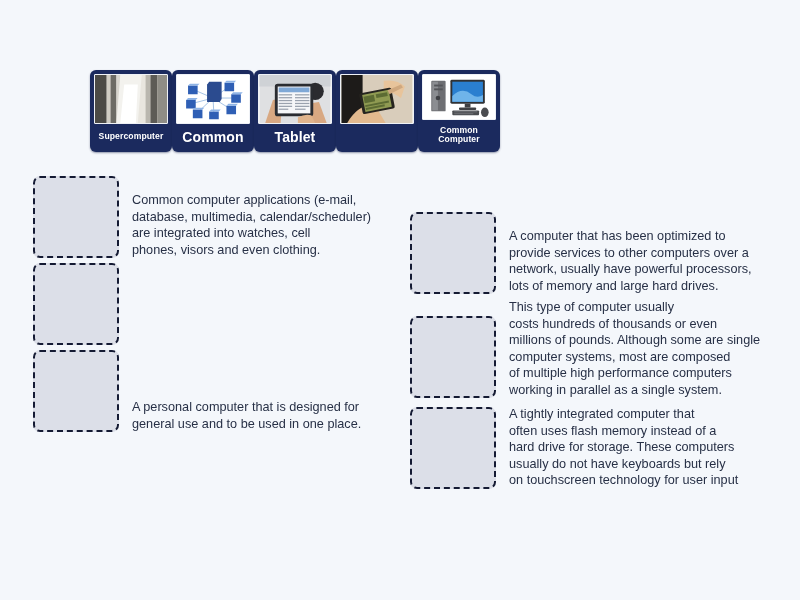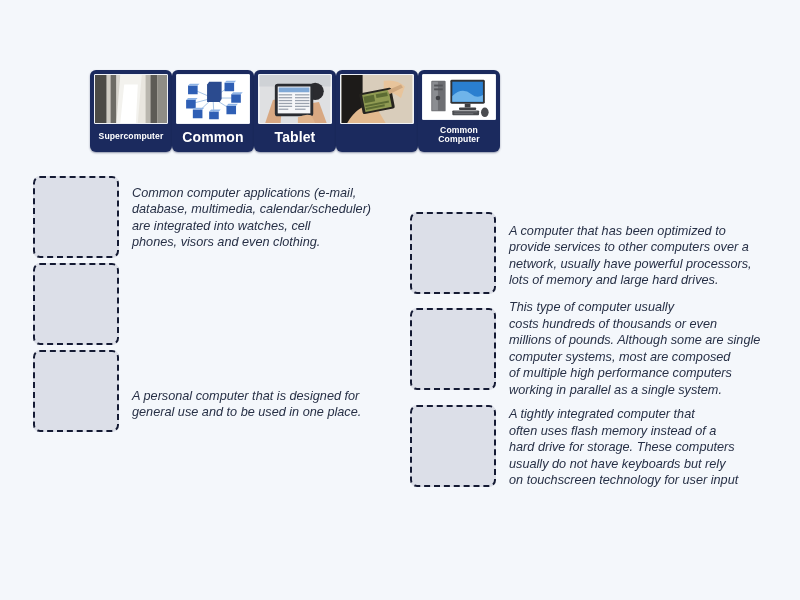--- a/index.html
+++ b/index.html
@@ -59,23 +59,22 @@
   
   .thumb-svg { width: 100%; height: 100%; display: block; }
 
   
   .col { position: absolute; }
   #col-left  { left: 33px;  top: 176px; width: 360px; }
   #col-right { left: 410px; top: 176px; width: 370px; margin-top: 36px; }
 
   .row {
     display: flex;
-    align-items: center;
+    align-items: flex-end;
     margin-bottom: 5px;
-    font-style: italic;
   }
   .dropzone {
     width: 86px;
     background: #dcdfe8;
     border: 2px dashed #141a33;
     border-radius: 7px;
     flex: 0 0 86px;
     cursor: pointer;
   }
   .answer-text {

